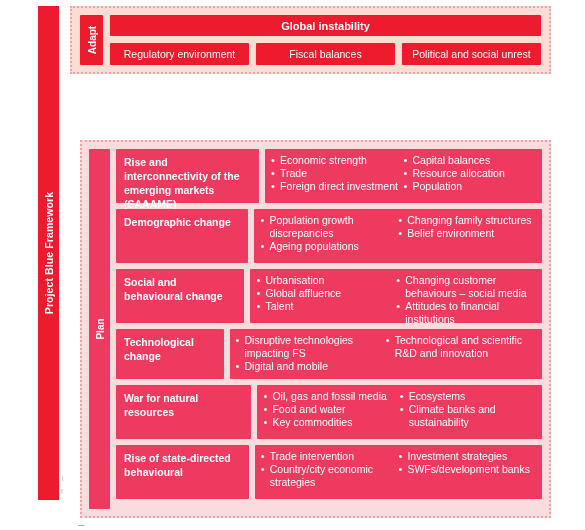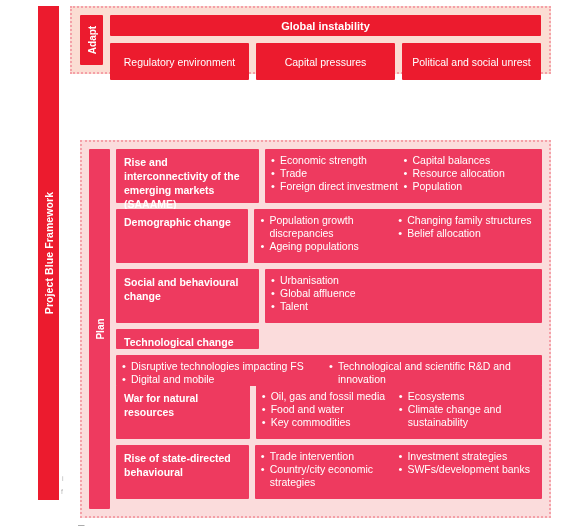--- a/index.html
+++ b/index.html
@@ -85,21 +85,21 @@
     font-weight: bold;
     display: flex;
     align-items: center;
     justify-content: center;
   }
   #adapt-sub-row {
     position: absolute;
     left: 38px;
     top: 35px;
     right: 8px;
-    height: 37px;
+    height: 22px;
     display: flex;
     gap: 7px;
   }
   .adapt-chip {
     flex: 1 1 0;
     background: #EC1B2E;
     border-radius: 1px;
     color: #ffffff;
     font-size: 10.5px;
     display: flex;
@@ -146,21 +146,21 @@
     gap: 6px;
   }
   .plan-row {
     display: flex;
     gap: 6px;
     flex: 0 0 auto;
   }
   .row-h1 { height: 54px; }
   .row-h2 { height: 54px; }
   .row-h3 { height: 54px; }
-  .row-h4 { height: 50px; flex-direction: column; }
+  .row-h4 { height: 50px; }
   .row-h5 { height: 54px; border-radius: 25px; }
   .row-h6 { height: 54px; }
 
   .plan-title {
     width: 143px;
     background: #EE3A5F;
     border-radius: 1px;
     color: #ffffff;
     font-size: 10.5px;
     font-weight: bold;
@@ -234,21 +234,21 @@
 <div id="adapt-panel" class="dotted-frame">
 
   <div id="adapt-side-label">
     <span>Adapt</span>
   </div>
 
   <div id="adapt-headline">Global instability</div>
 
   <div id="adapt-sub-row">
     <div class="adapt-chip">Regulatory environment</div>
-    <div class="adapt-chip">Capital pressures</div>
+    <div class="adapt-chip">Fiscal balances</div>
     <div class="adapt-chip">Political and social unrest</div>
   </div>
 </div>
 
 <div id="plan-panel" class="dotted-frame">
 
   <div id="plan-side-label">
     <span>Plan</span>
   </div>
 
@@ -279,36 +279,42 @@
       <div class="plan-body">
         <div class="bullet-col col-a">
           <ul>
             <li>Population growth discrepancies</li>
             <li>Ageing populations</li>
           </ul>
         </div>
         <div class="bullet-col col-b">
           <ul>
             <li>Changing family structures</li>
-            <li>Belief allocation</li>
+            <li>Belief environment</li>
           </ul>
         </div>
       </div>
     </div>
 
     <div class="plan-row row-h3">
       <div class="plan-title">Social and behavioural change</div>
       <div class="plan-body">
         <div class="bullet-col col-a">
           <ul>
             <li>Urbanisation</li>
             <li>Global affluence</li>
             <li>Talent</li>
           </ul>
         </div>
+        <div class="bullet-col col-b">
+          <ul>
+            <li>Changing customer behaviours – social media</li>
+            <li>Attitudes to financial institutions</li>
+          </ul>
+        </div>
       </div>
     </div>
 
     <div class="plan-row row-h4">
       <div class="plan-title">Technological change</div>
       <div class="plan-body">
         <div class="bullet-col col-a">
           <ul>
             <li>Disruptive technologies impacting FS</li>
             <li>Digital and mobile</li>
@@ -328,21 +334,21 @@
         <div class="bullet-col col-a">
           <ul>
             <li>Oil, gas and fossil media</li>
             <li>Food and water</li>
             <li>Key commodities</li>
           </ul>
         </div>
         <div class="bullet-col col-b">
           <ul>
             <li>Ecosystems</li>
-            <li>Climate change and sustainability</li>
+            <li>Climate banks and sustainability</li>
           </ul>
         </div>
       </div>
     </div>
 
     <div class="plan-row row-h6">
       <div class="plan-title">Rise of state-directed behavioural</div>
       <div class="plan-body">
         <div class="bullet-col col-a">
           <ul>

